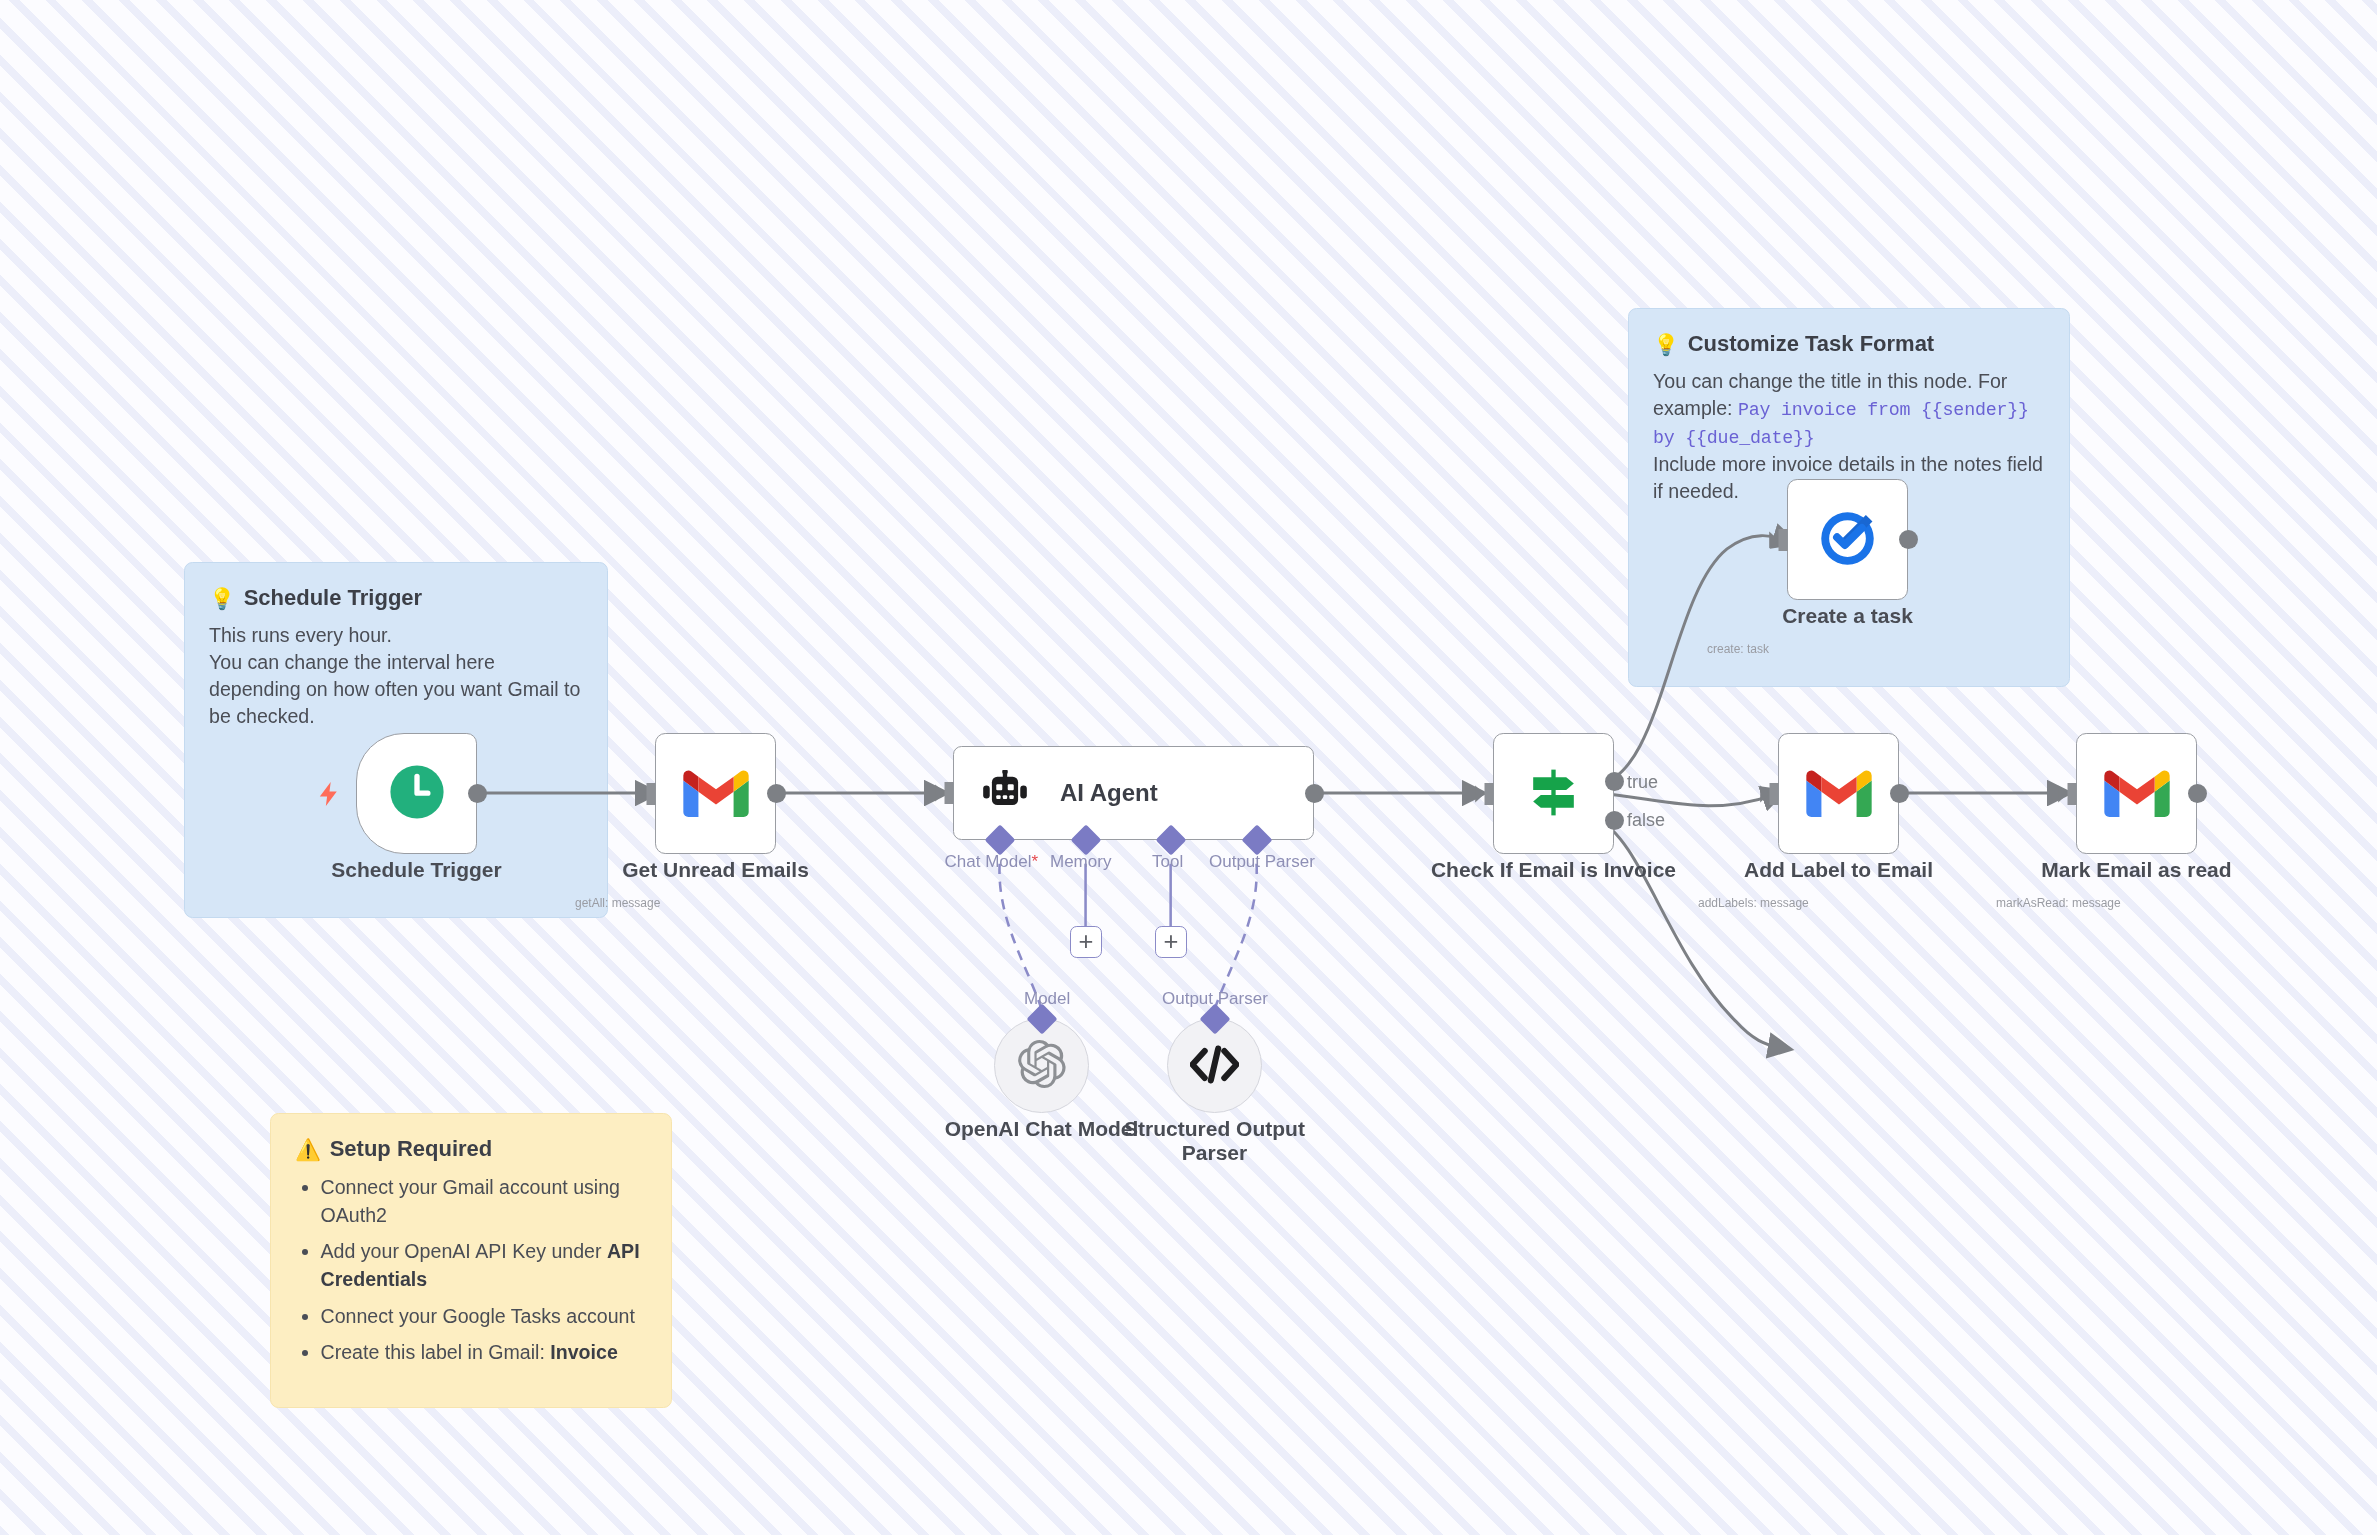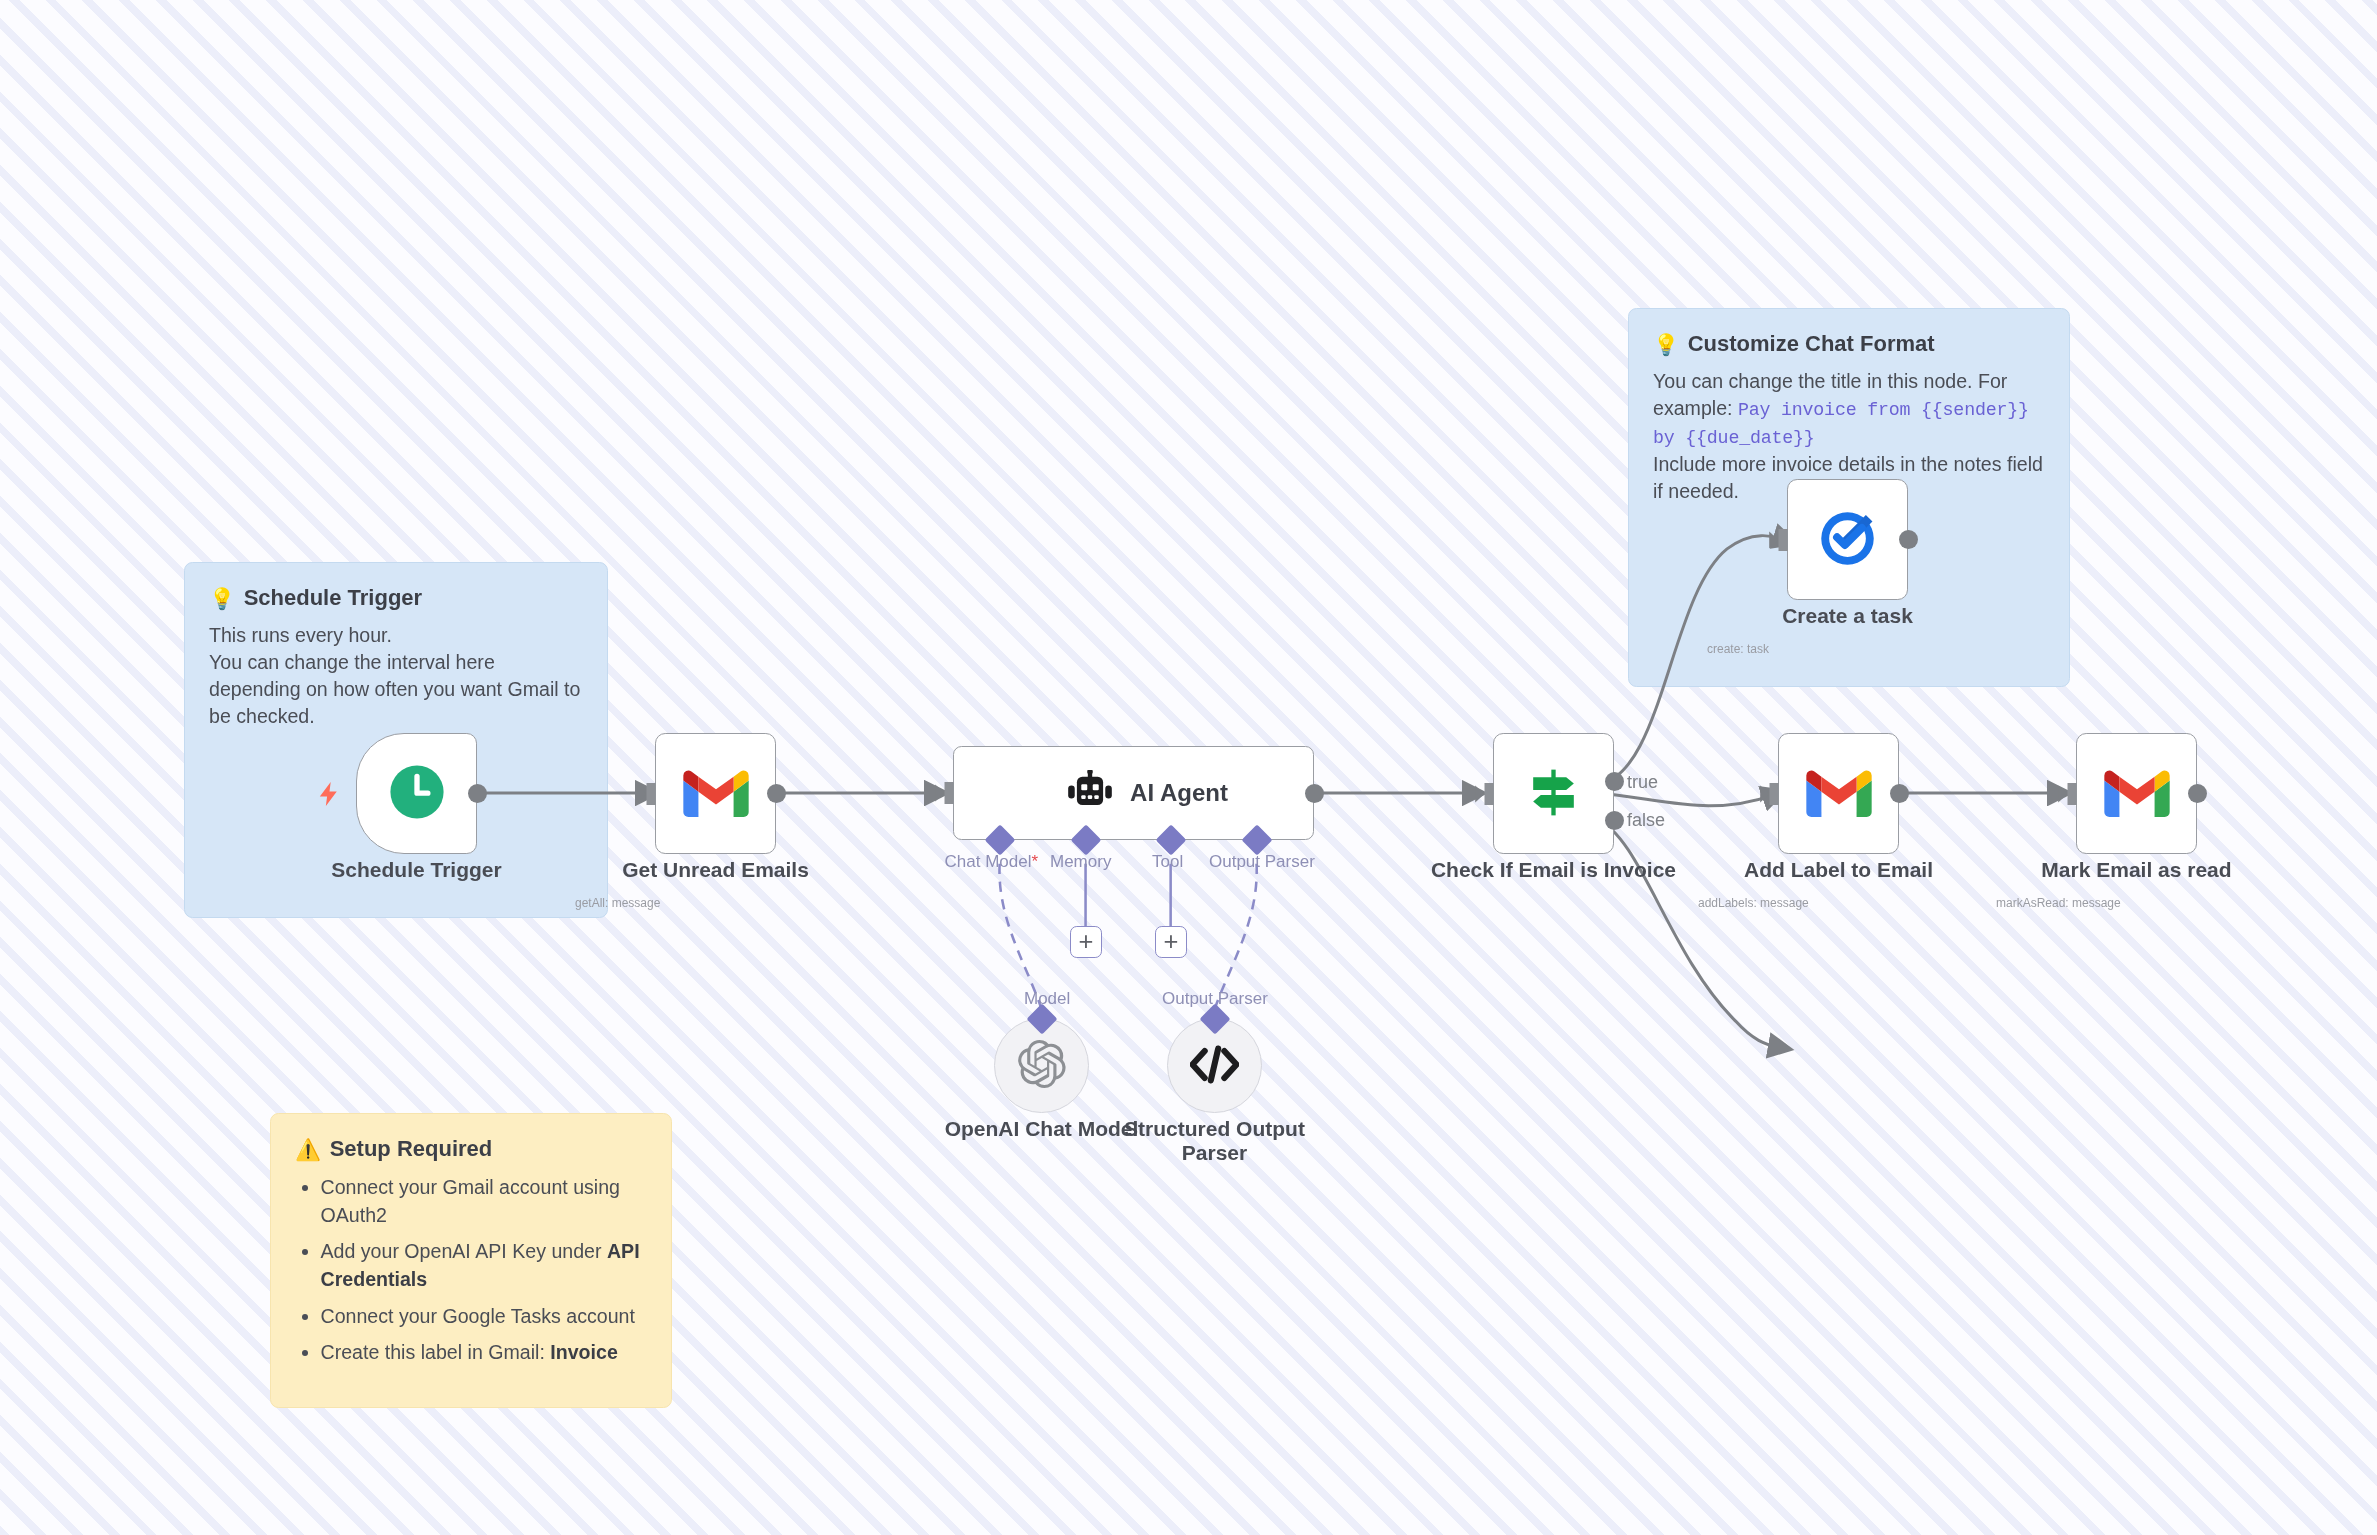--- a/index.html
+++ b/index.html
@@ -96,23 +96,23 @@
     align-items: center;
     justify-content: center;
     box-sizing: border-box;
   }
   .node-box.trigger {
     border-radius: 48px 10.2px 10.2px 48px;
   }
   .node-box.wide {
     width: 361px;
     height: 94px;
-    justify-content: center;
+    justify-content: flex-start;
     padding-left: 27px;
-    gap: 16px;
+    gap: 31px;
     border-radius: 8.5px;
   }
   .node-title {
     margin-top: 4px;
     text-align: center;
     font-size: 21px;
     font-weight: bold;
     color: #494c54;
     white-space: nowrap;
     line-height: 1.15;
@@ -231,21 +231,21 @@
       <span class="sticky-emoji">💡</span>
       <span>Schedule Trigger</span>
     </div>
     <p class="sticky-body">This runs every hour.</p>
     <p class="sticky-body">You can change the interval here depending on how often you want Gmail to be checked.</p>
   </div>
 
   <div class="sticky blue" style="left:1628px; top:308px; width:442px; height:379px;">
     <div class="sticky-title">
       <span class="sticky-emoji">💡</span>
-      <span>Customize Chat Format</span>
+      <span>Customize Task Format</span>
     </div>
     <p class="sticky-body">
       <span>You can change the title in this node. For example: </span><span class="code">Pay invoice from {{sender}} by {{due_date}}</span>
     </p>
     <p class="sticky-body">Include more invoice details in the notes field if needed.</p>
   </div>
 
   <div class="sticky yellow" style="left:270px; top:1113px; width:402px; height:295px;">
     <div class="sticky-title">
       <span class="sticky-emoji">⚠️</span>

